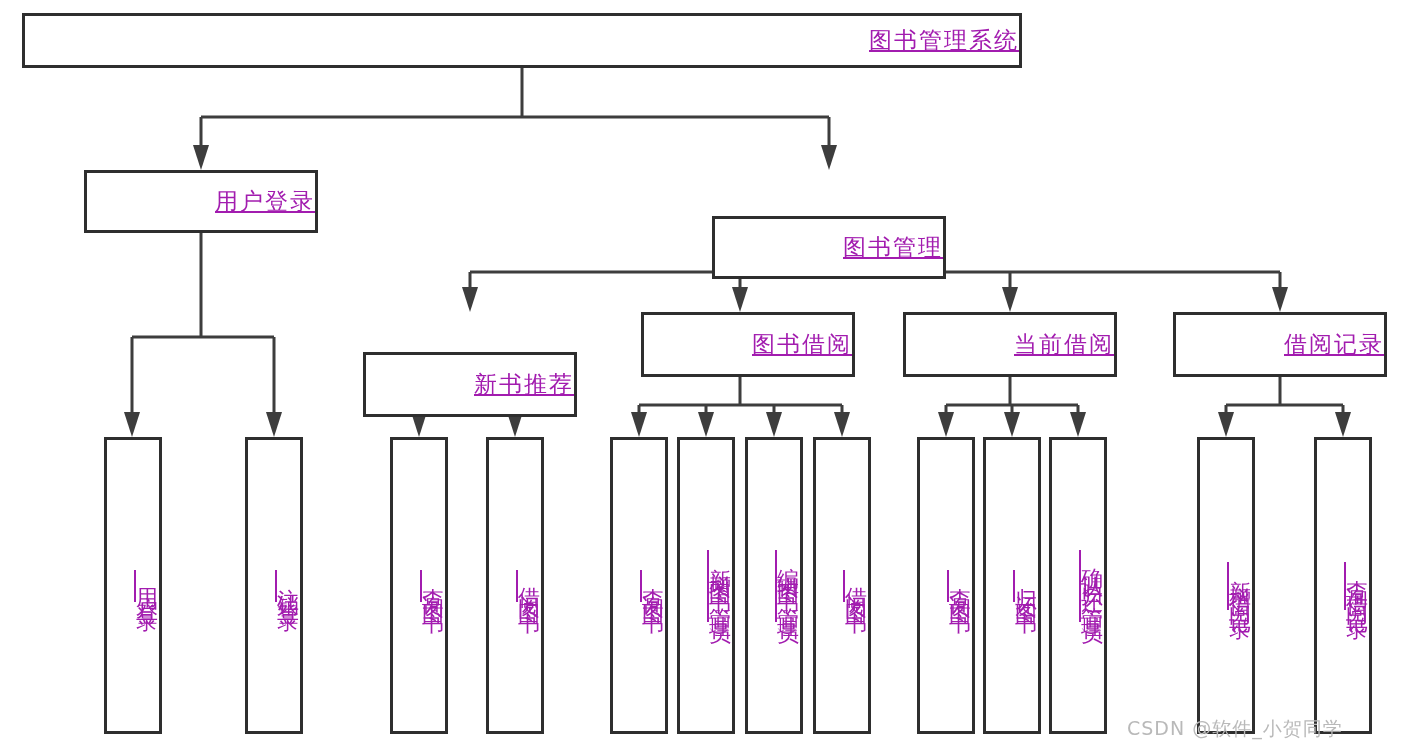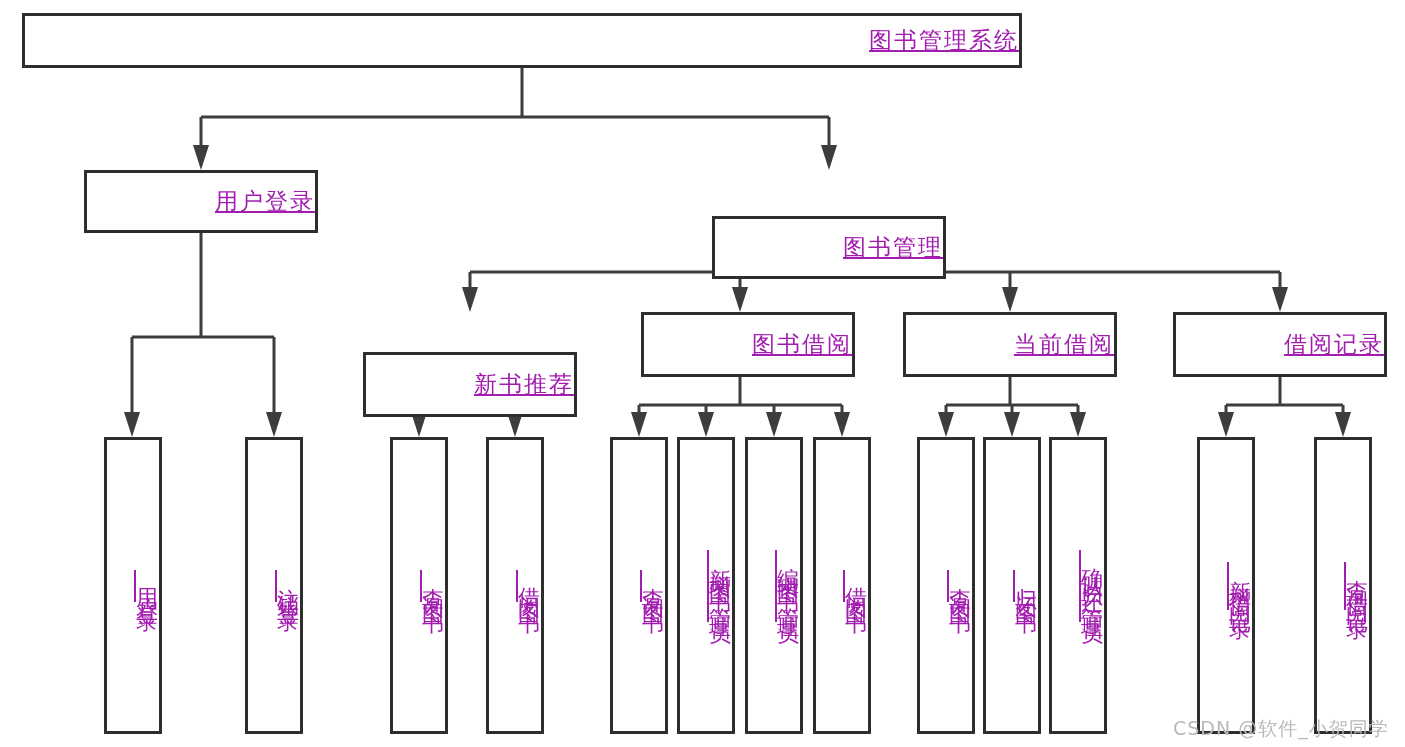--- a/index.html
+++ b/index.html
@@ -46,21 +46,21 @@
   .vlabel{
     writing-mode:vertical-rl;
     text-orientation:mixed;
     font-size:22px;
     letter-spacing:8px;
     line-height:1.1;
     white-space:nowrap;
   }
   .watermark{
     position:absolute;
-    left:1173px;top:716px;
+    left:1127px;top:716px;
     font-size:19px;
     color:#b9b9b9;
     letter-spacing:1px;
     white-space:nowrap;
   }
 </style>
 </head>
 <body>
 
 <div class="canvas">

